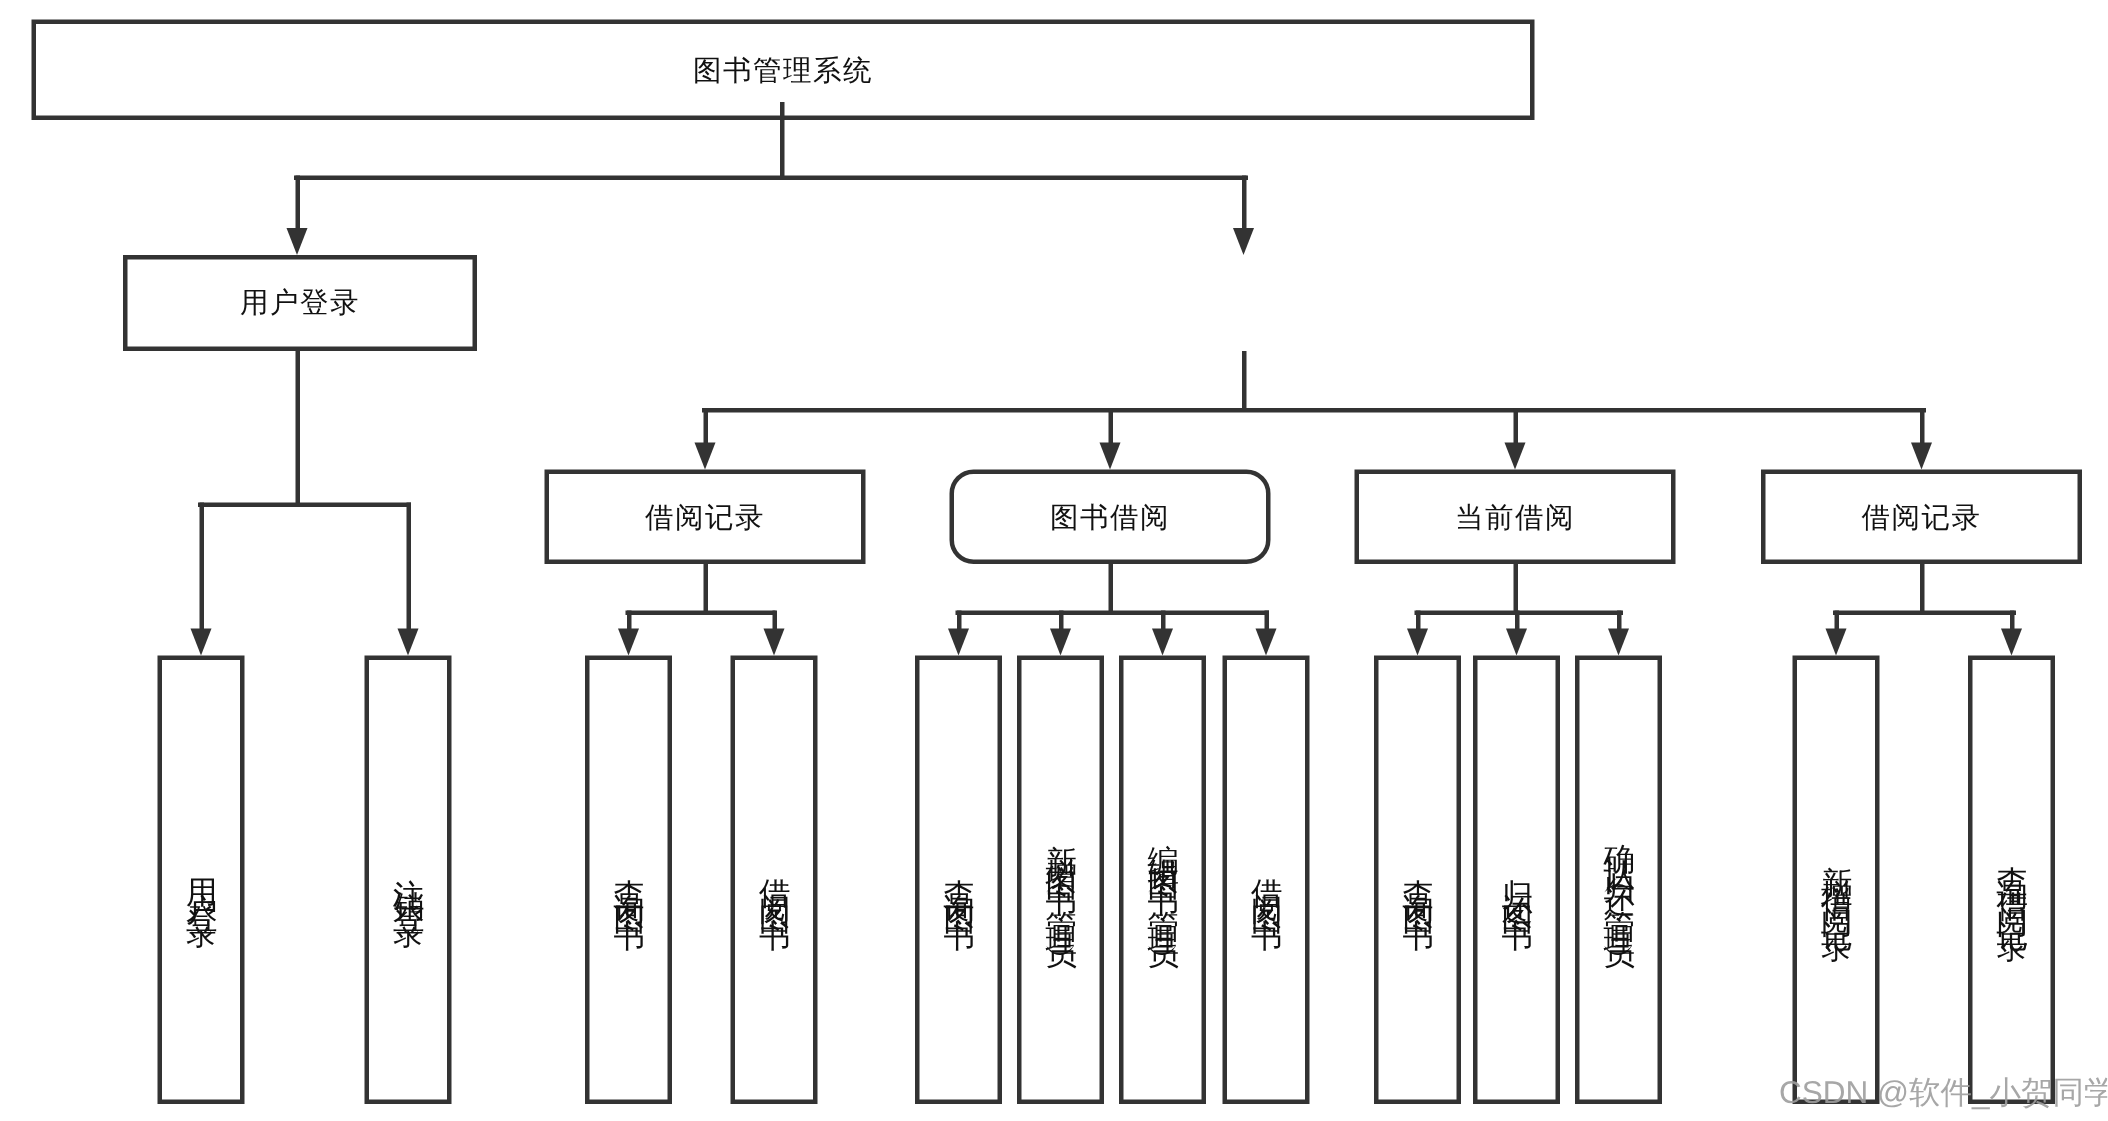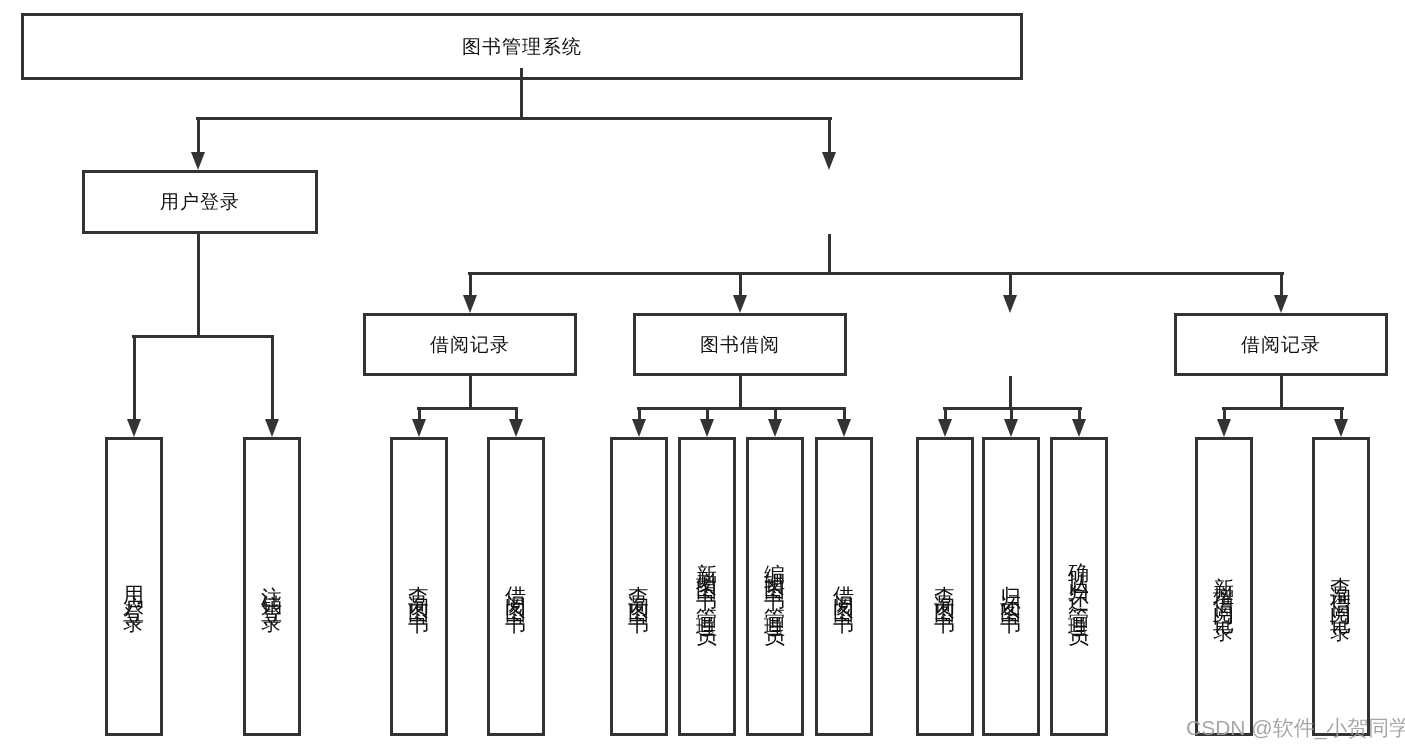--- a/index.html
+++ b/index.html
@@ -21,21 +21,21 @@
   .arrow {
     position:absolute; width:0; height:0;
     border-left:7px solid transparent; border-right:7px solid transparent;
     border-top:18px solid #333333;
   }
   
   .n-root { left:21px;  top:13px;  width:1002px; height:67px; }
   .n-l2a  { left:82px;  top:170px; width:236px;  height:64px; }
   .n-l2b  { left:712px; top:170px; width:236px;  height:64px; }
   .n-l3a  { left:363px;  top:313px; width:214px; height:63px; }
-  .n-l3b  { left:633px;  top:313px; width:214px; height:63px; }
+  .n-l3b  { left:633px;  top:313px; width:214px; height:63px;border-radius:16px; }
   .n-l3c  { left:903px;  top:313px; width:214px; height:63px; }
   .n-l3d  { left:1174px; top:313px; width:214px; height:63px; }
   .leaf   { top:437px; height:299px; width:58px; }
   .l0 { left:105px; }  .l1 { left:243px; }
   .l2 { left:390px; }  .l3 { left:487px; }
   .l4 { left:610px; }  .l5 { left:678px; }
   .l6 { left:746px; }  .l7 { left:815px; }
   .l8 { left:916px; }  .l9 { left:982px; }
   .l10 { left:1050px; }
   .l11 { left:1195px; } .l12 { left:1312px; }
@@ -55,20 +55,23 @@
 
   <div class="node n-l2a">
     <span>用户登录</span>
   </div>
 
   <div class="node n-l3a">
     <span>借阅记录</span>
   </div>
   <div class="node n-l3b">
     <span>图书借阅</span>
+  </div>
+  <div class="node n-l3c">
+    <span>当前借阅</span>
   </div>
   <div class="node n-l3d">
     <span>借阅记录</span>
   </div>
 
   <div class="node vnode leaf l0">
       <span>用户登录</span>
     </div>
   <div class="node vnode leaf l1">
       <span>注销登录</span>

